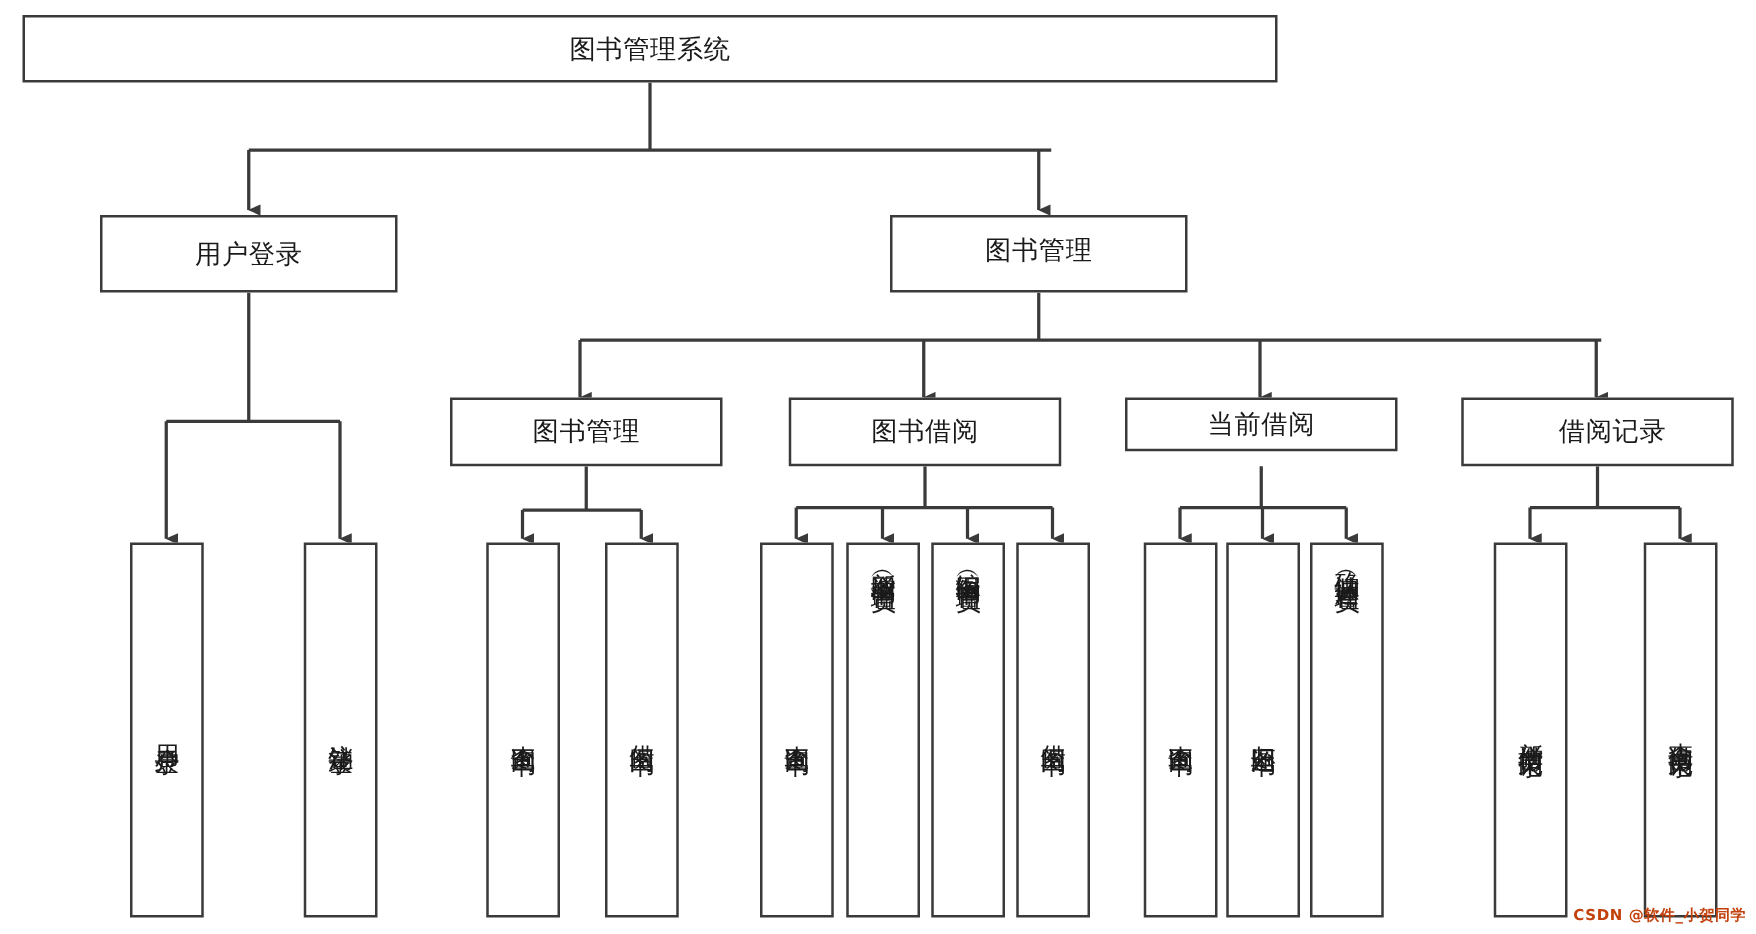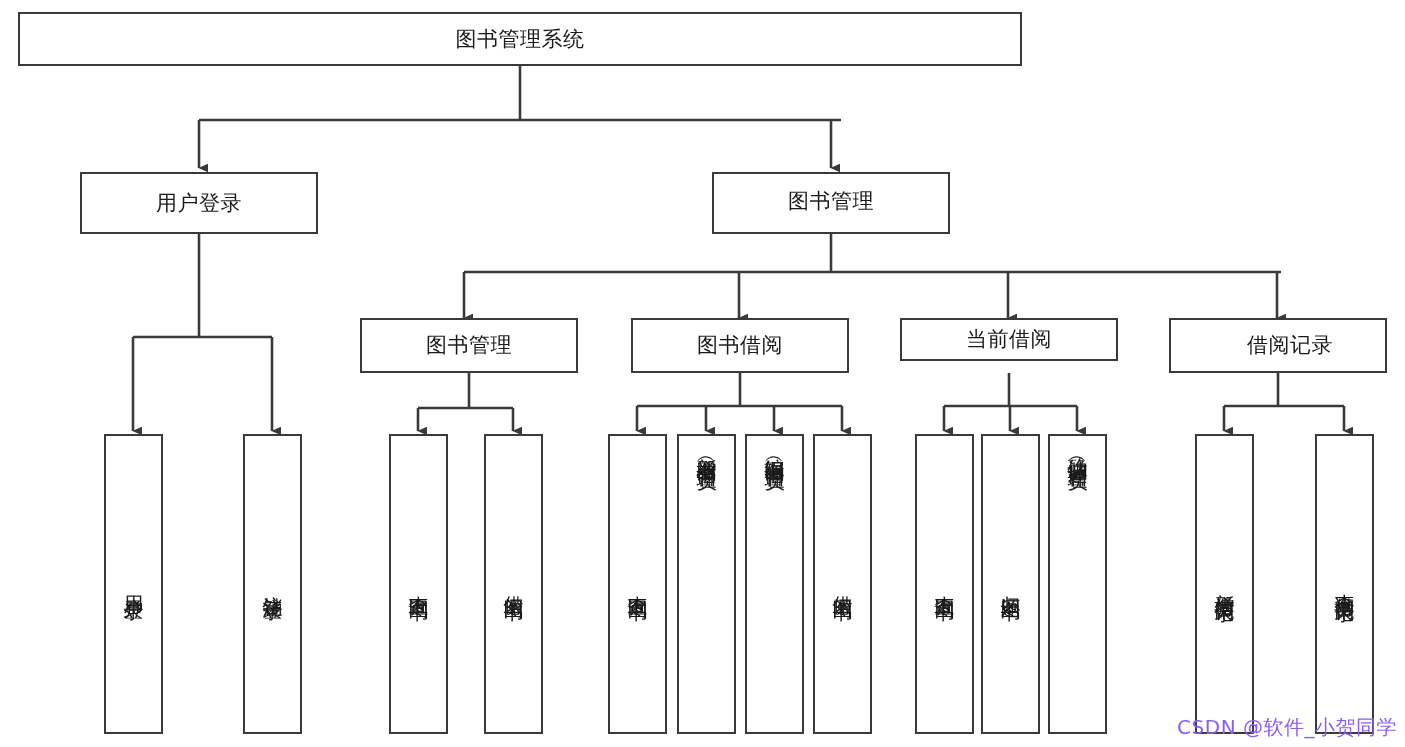--- a/index.html
+++ b/index.html
@@ -62,25 +62,26 @@
     font-size: 20px;
     line-height: 1.35;
     letter-spacing: 2px;
     color: #1a1a1a;
     white-space: nowrap;
   }
   #watermark {
     position: absolute;
     right: 8px;
     bottom: 6px;
-    font-size: 20px;
-    color: #8b5cf6;
+    font-size: 12px;
+    color: #c2410c;
     letter-spacing: 0.5px;
     white-space: nowrap;
     user-select: none;
+    font-weight: bold;
   }
 </style>
 </head>
 <body>
 
 <div id="canvas">
 
   <svg id="diagram-svg" viewBox="0 0 1405 747" xmlns="http://www.w3.org/2000/svg">
     <defs>
       <marker id="arrowhead" markerWidth="9" markerHeight="10" refX="4.5" refY="9.4" orient="auto" markerUnits="userSpaceOnUse">

